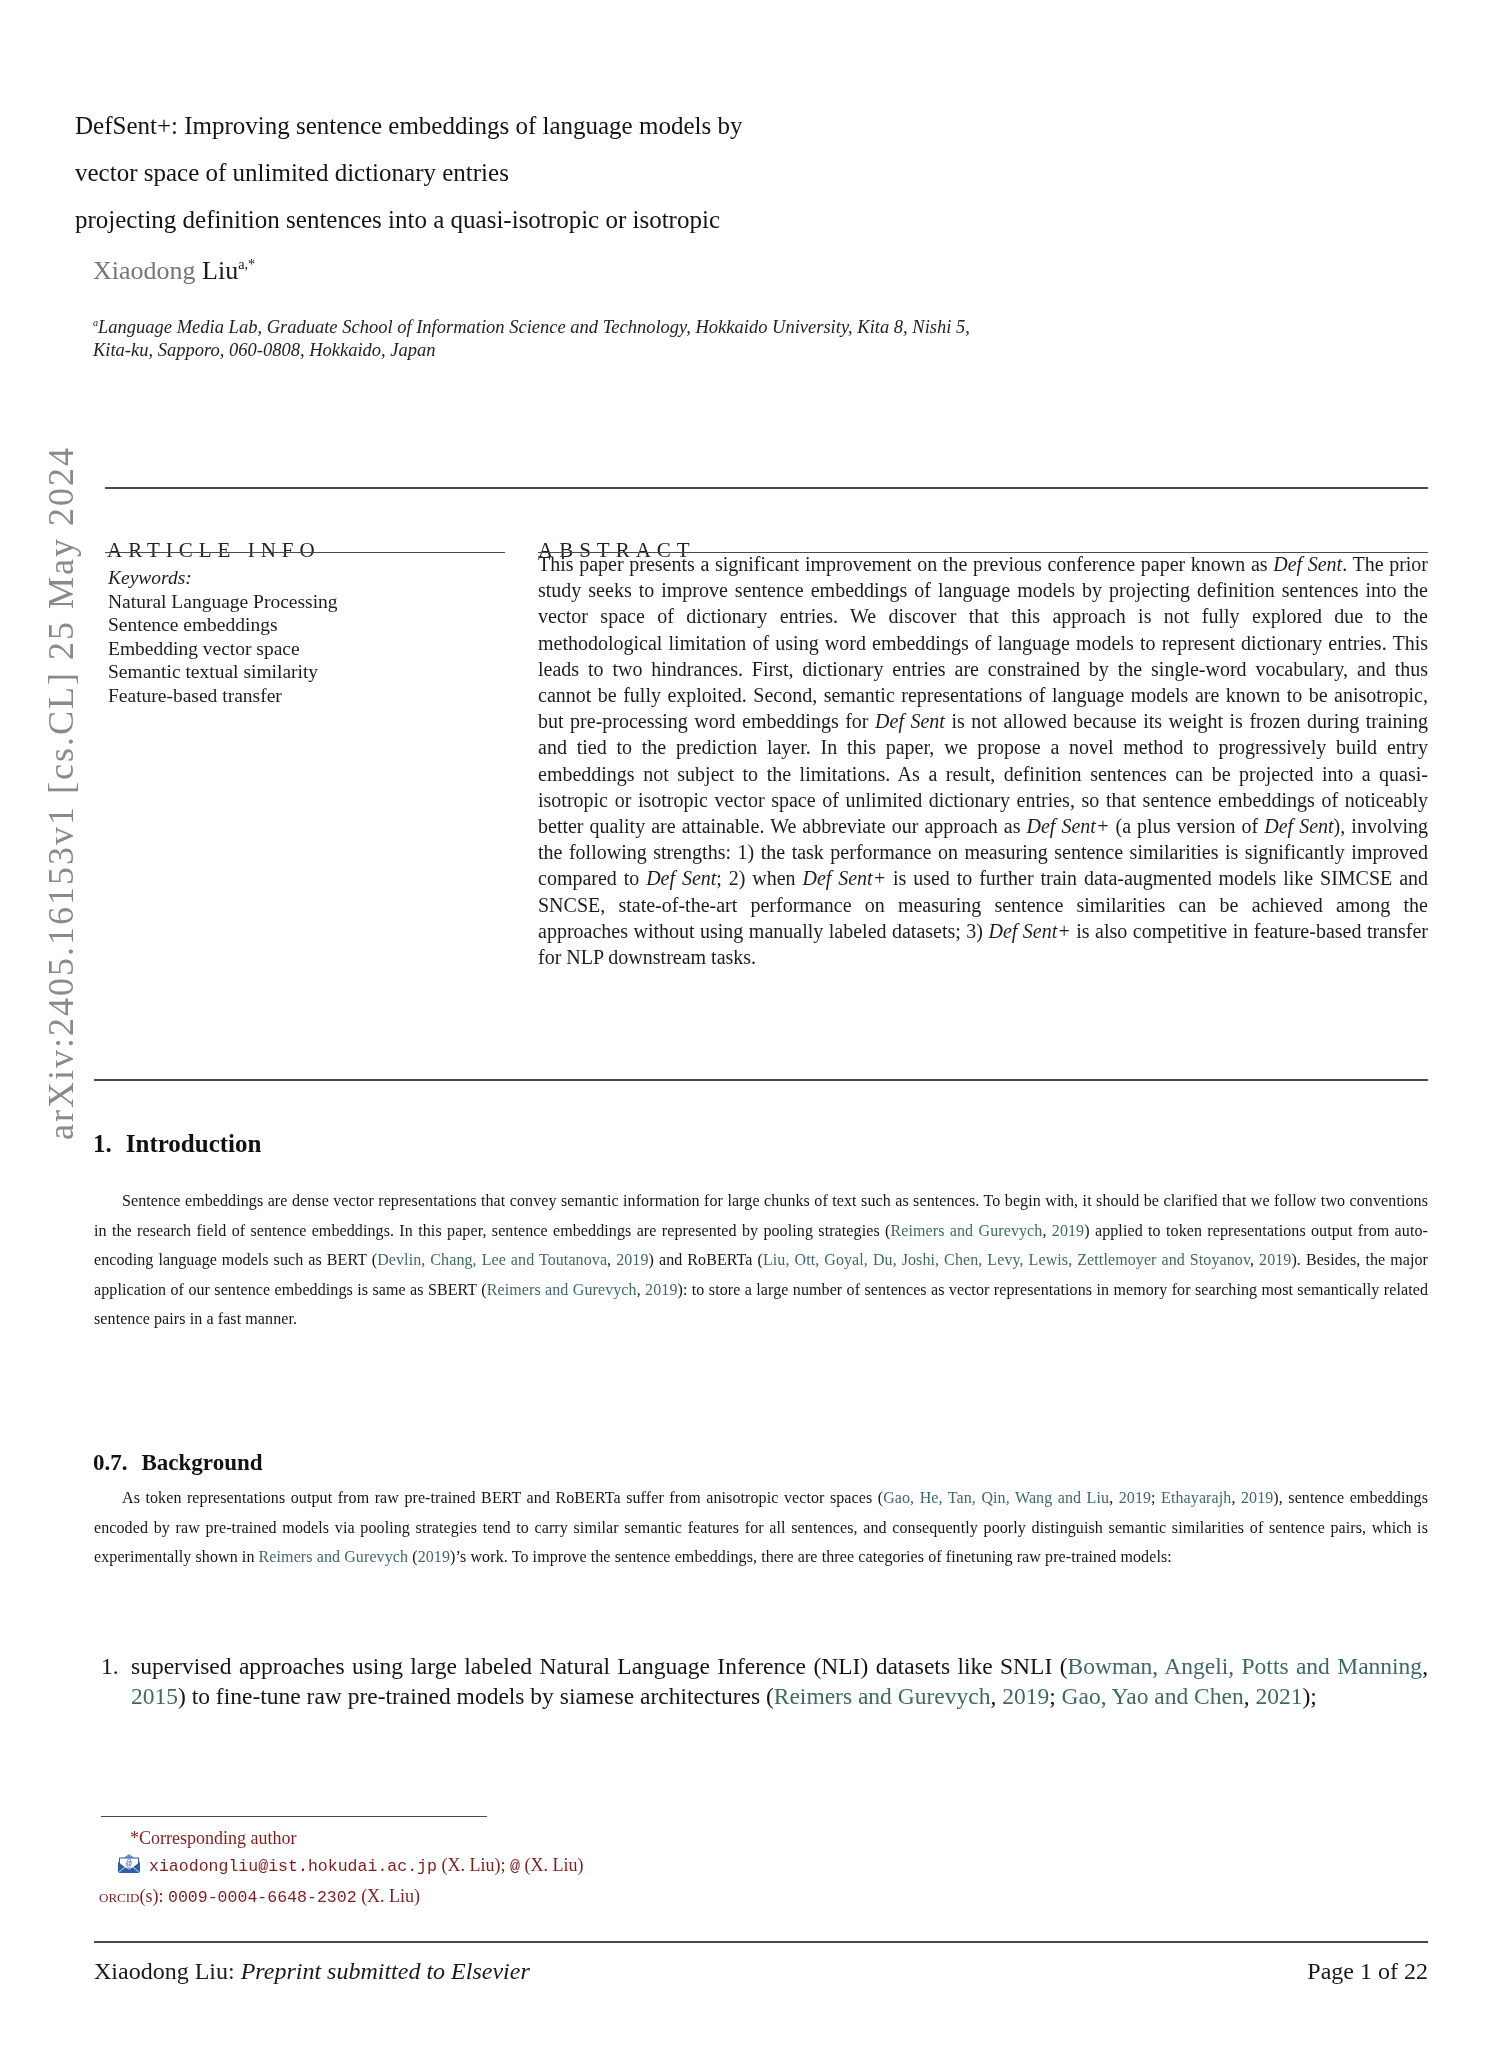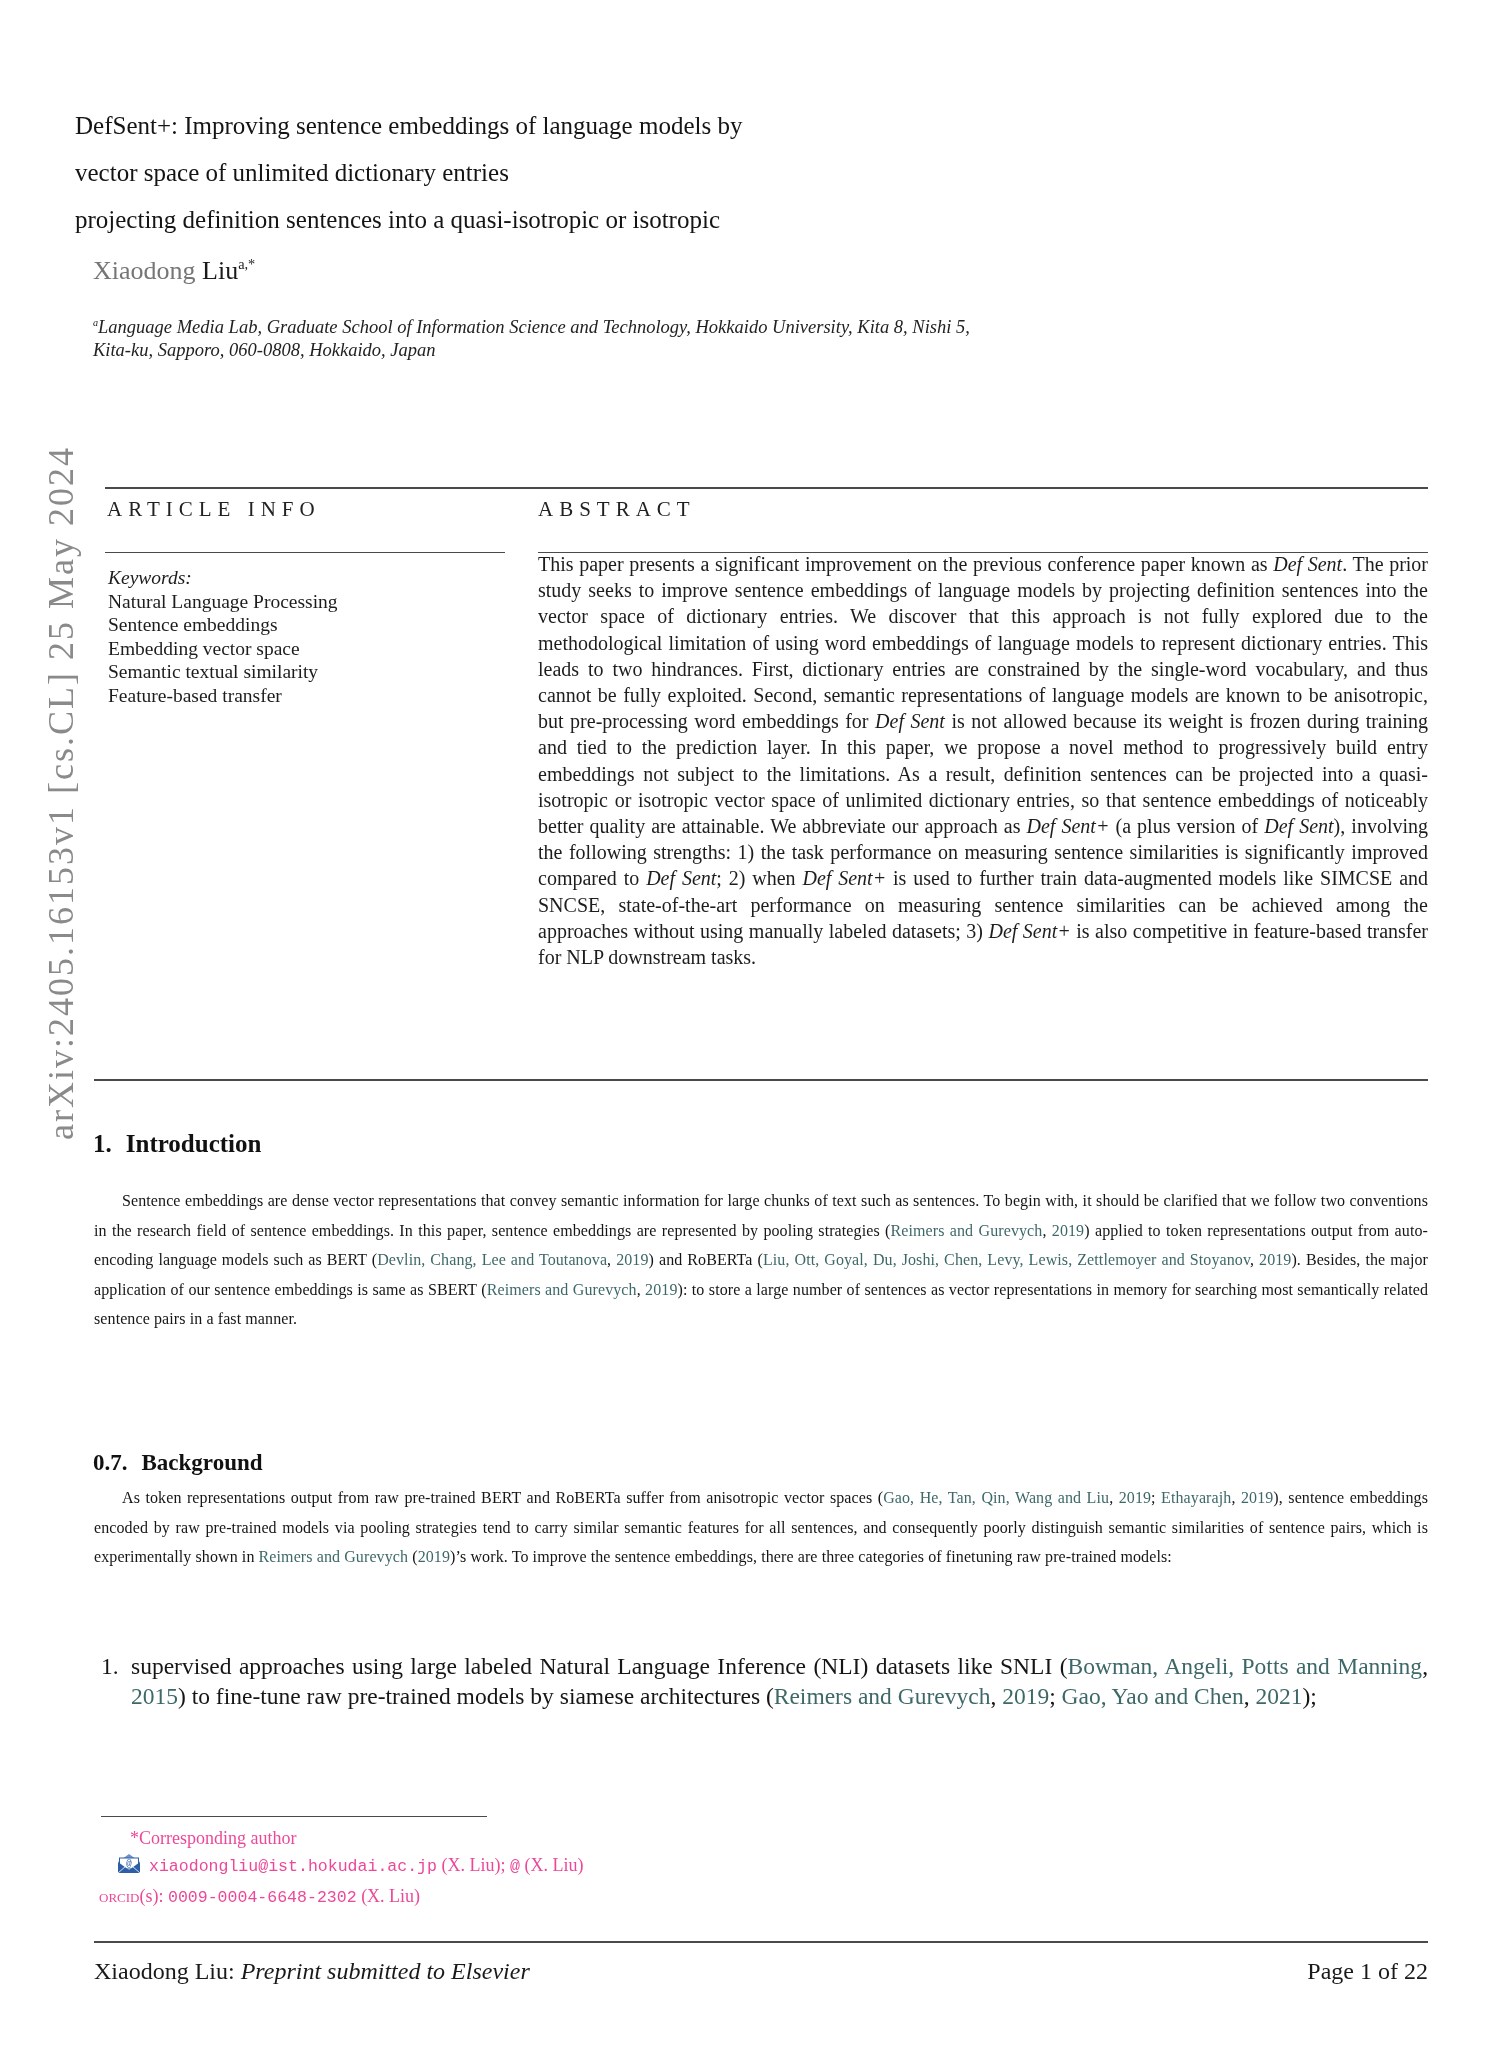--- a/index.html
+++ b/index.html
@@ -15,32 +15,32 @@
     white-space:nowrap;
   }
   .title{left:75px;top:102px;width:1260px;font-size:25px;line-height:47px;color:#141414;}
   .author{left:93px;top:256px;font-size:26px;}
   .author .first{color:var(--author-gray,#767676);}
   .author .last{color:#1a1a1a;}
   .sup{font-size:0.55em;vertical-align:super;line-height:0;}
   .affil{left:93px;top:316px;width:1340px;font-size:18.5px;line-height:23px;font-style:italic;color:#222;}
   .affil .sup{font-style:italic;}
   .rule{background:#4a4a4a;}
-  .colhead{font-size:21px;letter-spacing:6px;color:#222;}
+  .colhead{font-size:21px;letter-spacing:6px;color:#222;margin-top:41px;}
   .kw{left:108px;top:566px;font-size:19.5px;line-height:23.5px;color:#1d1d1d;}
   .kw .kwlabel{font-style:italic;}
   .abstract{left:538px;top:551px;width:890px;font-size:20px;line-height:26.2px;text-align:justify;color:#1d1d1d;}
   .h1{left:93px;top:1130px;font-size:25px;font-weight:bold;color:#111;}
   .h2{left:93px;top:1450px;font-size:23px;font-weight:bold;color:#111;}
   .hnum{margin-right:14px;}
   .body-par{width:1334px;font-size:16px;line-height:29.6px;text-align:justify;letter-spacing:0.1px;color:#151515;}
   .indent{text-indent:28px;}
   .list-item{left:101px;top:1652px;width:1327px;font-size:23.5px;line-height:29.6px;text-align:justify;color:#151515;padding-left:30px;box-sizing:border-box;}
   .list-item .num{display:inline-block;margin-left:-30px;width:30px;}
-  .fn{font-size:18px;color:#ec4899;}
+  .fn{font-size:18px;color:#7f1d1d;}
   .run-i{font-style:italic;}
   .run-c{color:var(--cite,#3e6868);}
   .run-m{font-family:"Liberation Mono","DejaVu Sans Mono",monospace;font-size:0.92em;}
   .run-sc{font-variant:small-caps;}
   .footer{font-size:24px;color:#1a1a1a;}
   .footer .it{font-style:italic;}
   .email-icon{display:inline-block;vertical-align:-3px;margin-right:8px;}
 </style>
 </head>
 <body>

